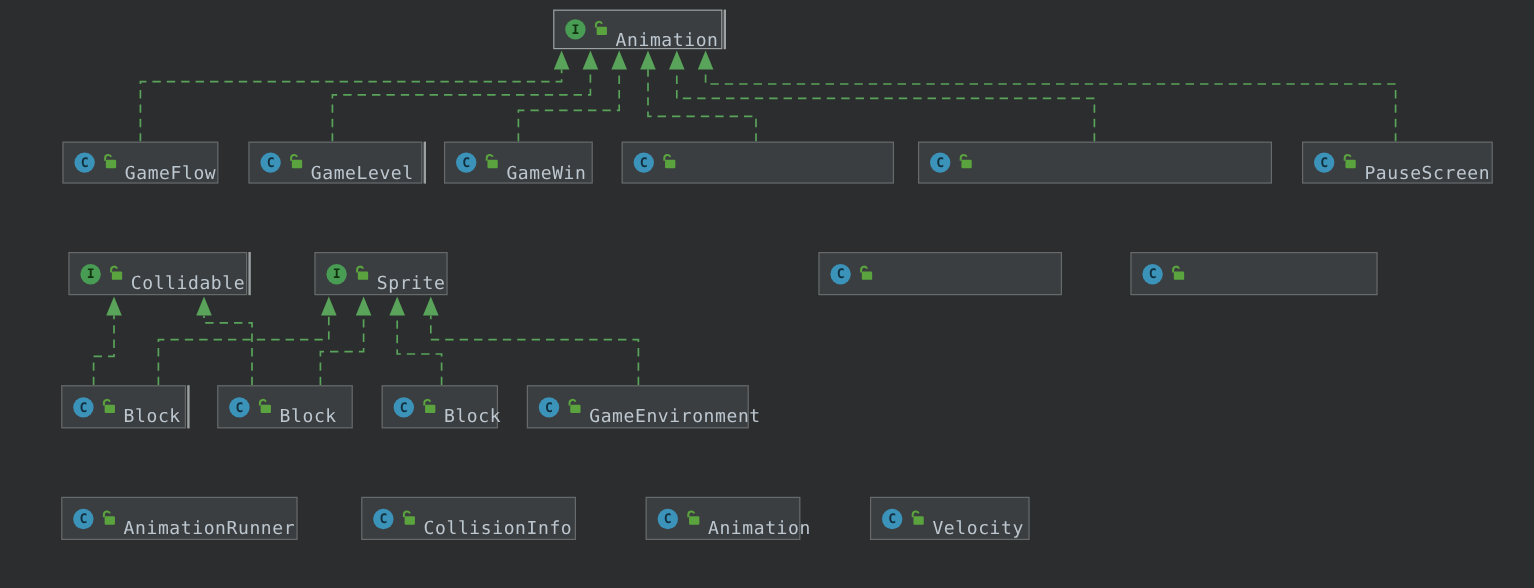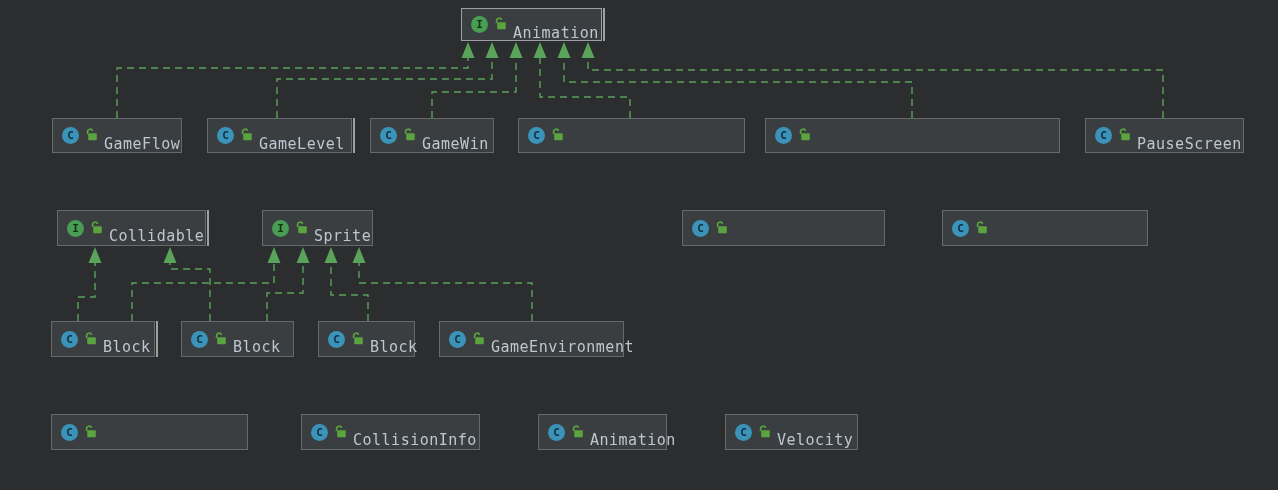--- a/index.html
+++ b/index.html
@@ -199,20 +199,21 @@
           <rect x="3.2" y="6.2" width="8.6" height="7.0" rx="1" fill="#5aa33e"></rect>
         </svg></span>
       <span class="node-label">GameEnvironment</span>
     </div>
     <div class="uml-node" style="left: 51px; top: 414px; width: 197px; height: 36px;">
       <span class="badge class">C</span>
       <span class="lock"><svg width="13" height="14" viewBox="0 0 13 14" xmlns="http://www.w3.org/2000/svg">
           <path d="M2.6,7 v-2.2 a2.6,2.6 0 0 1 5.0,-1.0" fill="none" stroke="#5aa33e" stroke-width="1.7"></path>
           <rect x="3.2" y="6.2" width="8.6" height="7.0" rx="1" fill="#5aa33e"></rect>
         </svg></span>
+      <span class="node-label">AnimationRunner</span>
     </div>
     <div class="uml-node" style="left: 301px; top: 414px; width: 179px; height: 36px;">
       <span class="badge class">C</span>
       <span class="lock"><svg width="13" height="14" viewBox="0 0 13 14" xmlns="http://www.w3.org/2000/svg">
           <path d="M2.6,7 v-2.2 a2.6,2.6 0 0 1 5.0,-1.0" fill="none" stroke="#5aa33e" stroke-width="1.7"></path>
           <rect x="3.2" y="6.2" width="8.6" height="7.0" rx="1" fill="#5aa33e"></rect>
         </svg></span>
       <span class="node-label">CollisionInfo</span>
     </div>
     <div class="uml-node" style="left: 538px; top: 414px; width: 129px; height: 36px;">

